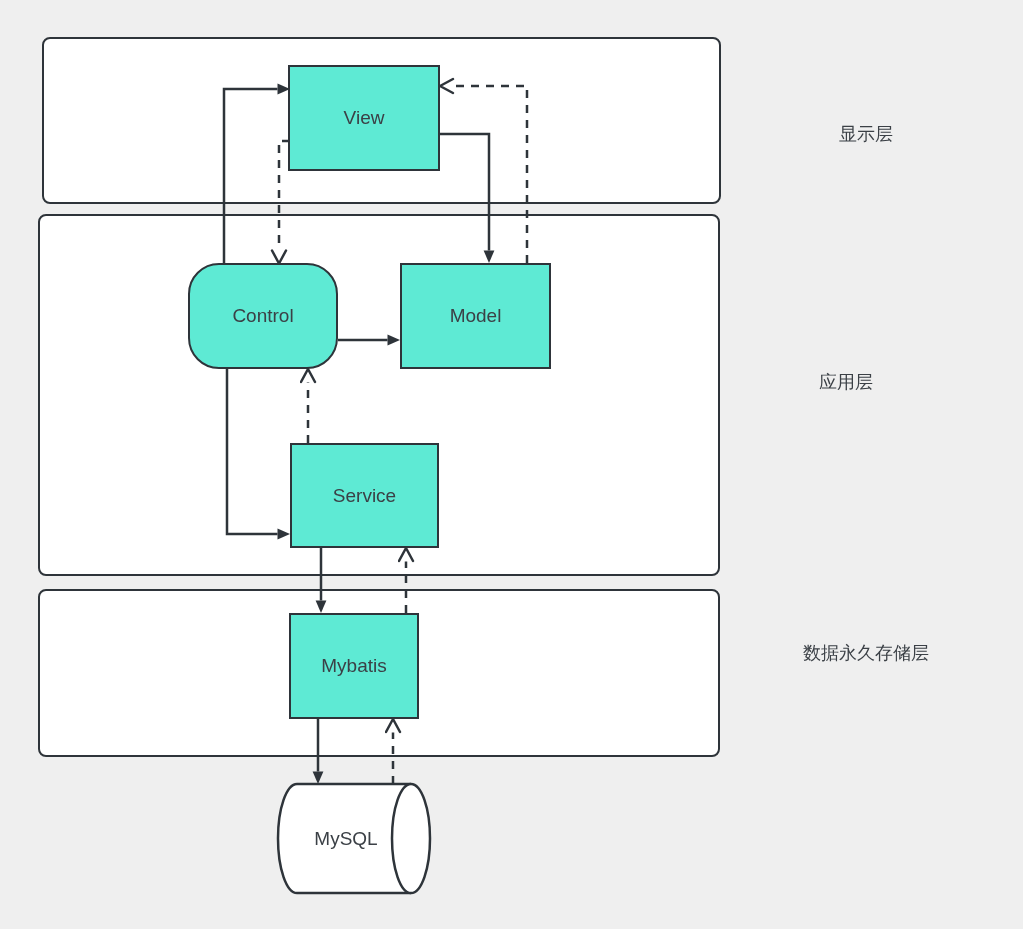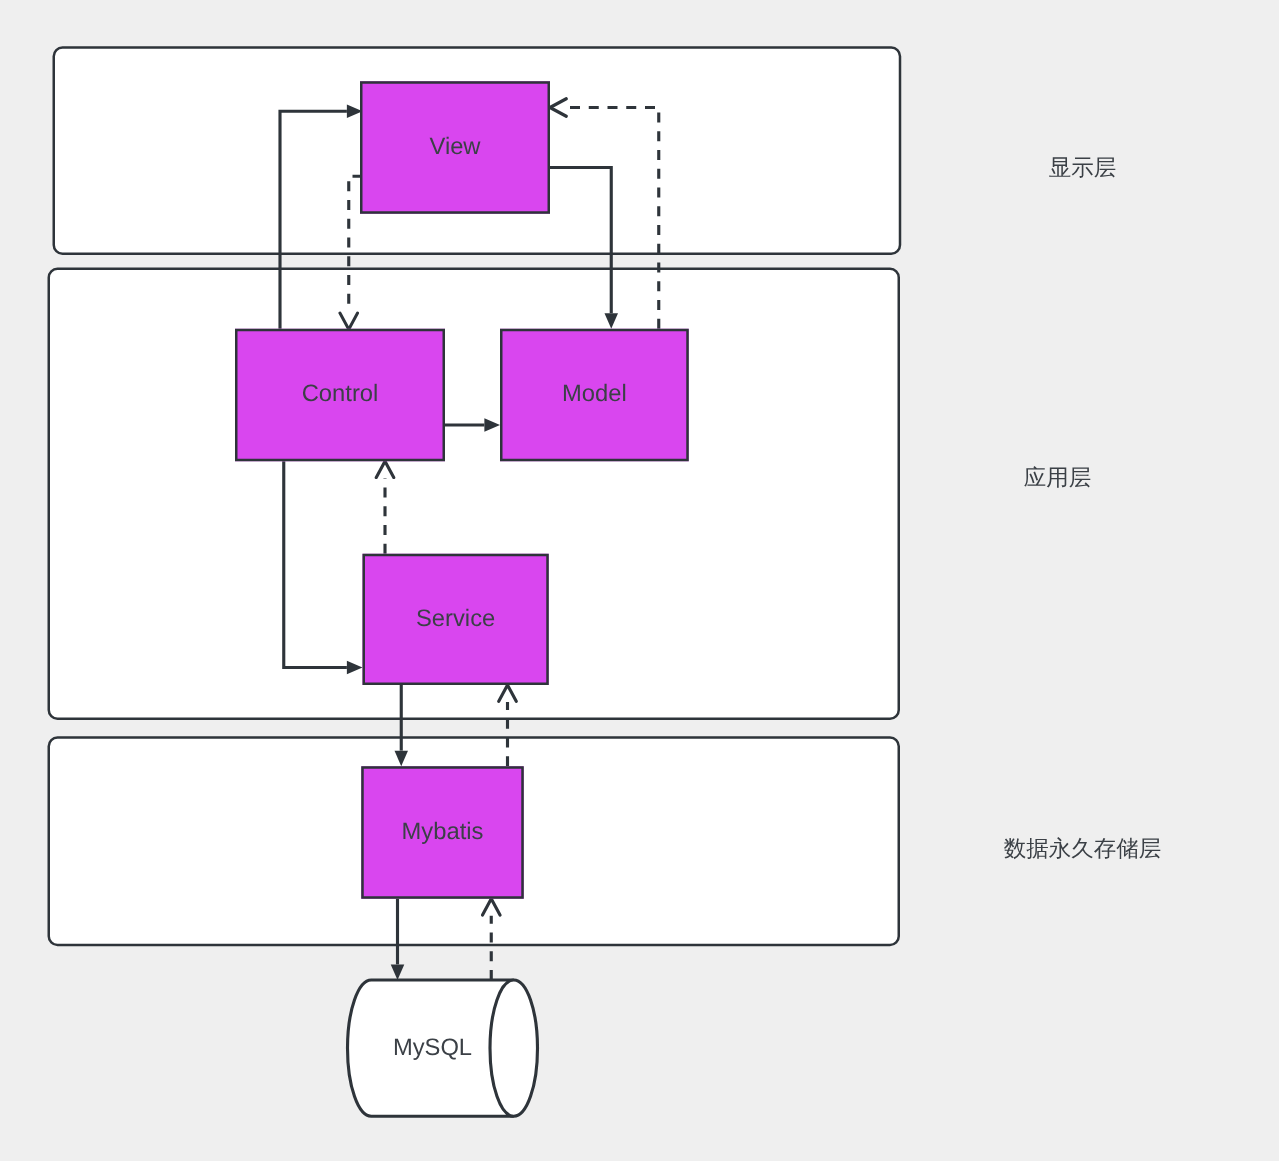--- a/index.html
+++ b/index.html
@@ -26,31 +26,31 @@
   .layer-2 { left: 38px;  top: 214px; width: 682px; height: 362px; }
   .layer-3 { left: 38px;  top: 589px; width: 682px; height: 168px; }
   .edges {
     position: absolute;
     left: 0; top: 0;
     width: 1023px;
     height: 929px;
   }
   .node {
     position: absolute;
-    background: #d946ef;
+    background: #5eead4;
     border: 2.5px solid #2e343a;
     box-sizing: border-box;
     display: flex;
     align-items: center;
     justify-content: center;
     font-size: 19px;
     color: #3b4046;
   }
   .node-view    { left: 288px; top: 65px;  width: 152px; height: 106px; }
-  .node-control { left: 188px; top: 263px; width: 168px; height: 106px; }
+  .node-control { left: 188px; top: 263px; width: 150px; height: 106px; border-radius: 31px; }
   .node-model   { left: 400px; top: 263px; width: 151px; height: 106px; }
   .node-service { left: 290px; top: 443px; width: 149px; height: 105px; }
   .node-mybatis { left: 289px; top: 613px; width: 130px; height: 106px; }
   .cyl-label {
     position: absolute;
     left: 278px; top: 784px;
     width: 136px; height: 109px;
     display: flex;
     align-items: center;
     justify-content: center;
@@ -59,21 +59,21 @@
   }
   .layer-label {
     position: absolute;
     transform: translate(-50%, -50%);
     font-size: 18px;
     color: #3b4046;
     white-space: nowrap;
   }
   .label-display { left: 866px; top: 134px; }
   .label-application { left: 846px; top: 382px; }
-  .label-storage { left: 866px; top: 679px; }
+  .label-storage { left: 866px; top: 653px; }
 </style>
 </head>
 <body>
 
 <div class="stage">
 
   <div class="layer layer-1"></div>
   <div class="layer layer-2"></div>
   <div class="layer layer-3"></div>
 

